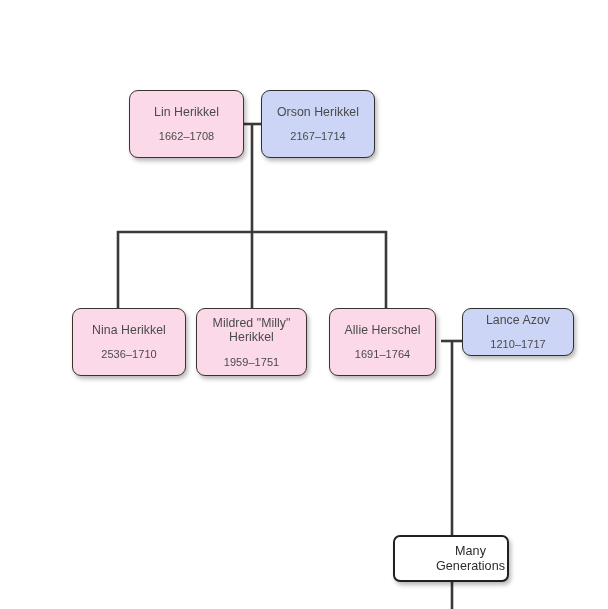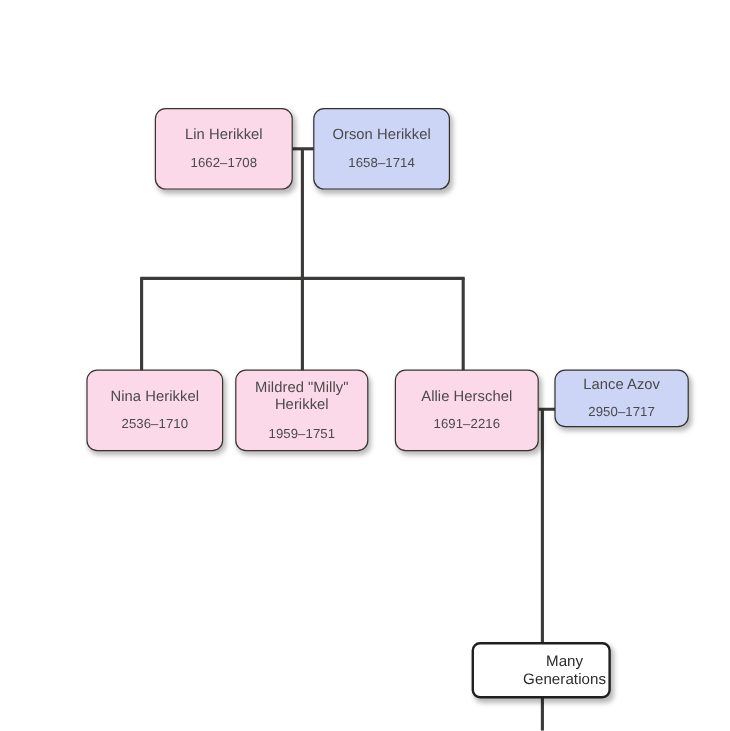--- a/index.html
+++ b/index.html
@@ -86,38 +86,38 @@
   <line x1="452" y1="581" x2="452" y2="609"></line>
 </svg>
 
 <div class="node female" style="left:129px; top:90px; width:115px; height:68px;">
   <div class="node-name">Lin Herikkel</div>
   <div class="node-dates">1662–1708</div>
 </div>
 
 <div class="node male" style="left:261px; top:90px; width:114px; height:68px;text-align:center;">
   <div class="node-name">Orson Herikkel</div>
-  <div class="node-dates">1658–1714</div>
+  <div class="node-dates">2167–1714</div>
 </div>
 
 <div class="node female" style="left:72px; top:308px; width:114px; height:68px;">
   <div class="node-name">Nina Herikkel</div>
   <div class="node-dates">2536–1710</div>
 </div>
 
 <div class="node female" style="left:196px; top:308px; width:111px; height:68px;">
   <div class="node-name">Mildred "Milly" Herikkel</div>
   <div class="node-dates">1959–1751</div>
 </div>
 
-<div class="node female" style="left:329px; top:308px; width:120px; height:68px;">
+<div class="node female" style="left:329px; top:308px; width:107px; height:68px;">
   <div class="node-name">Allie Herschel</div>
-  <div class="node-dates">1691–2216</div>
+  <div class="node-dates">1691–1764</div>
 </div>
 
 <div class="node male" style="left:462px; top:308px; width:112px; height:48px;">
   <div class="node-name">Lance Azov</div>
-  <div class="node-dates">2950–1717</div>
+  <div class="node-dates">1210–1717</div>
 </div>
 
 <div class="node plain" style="left:393px; top:535px; width:116px; height:47px;padding-left:39px;">
   <div class="node-name">Many Generations</div>
 </div>
 
 </body></html>

